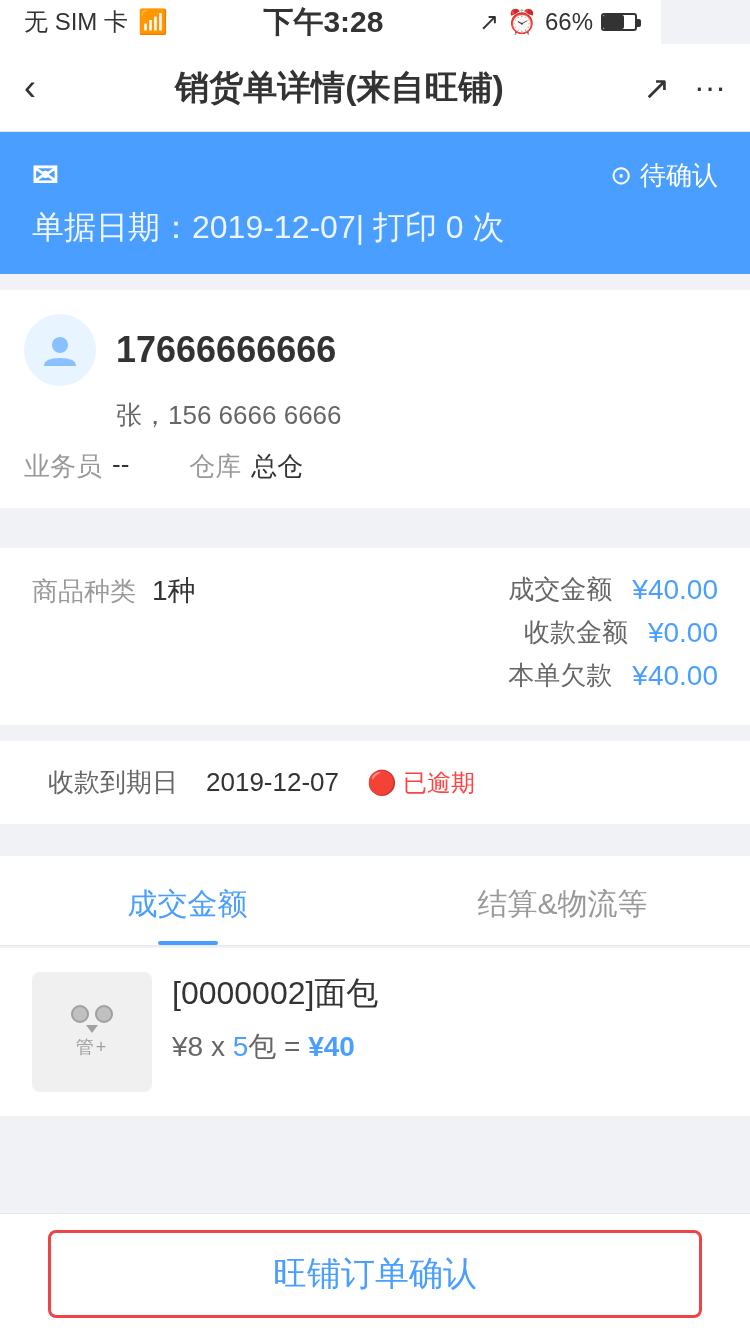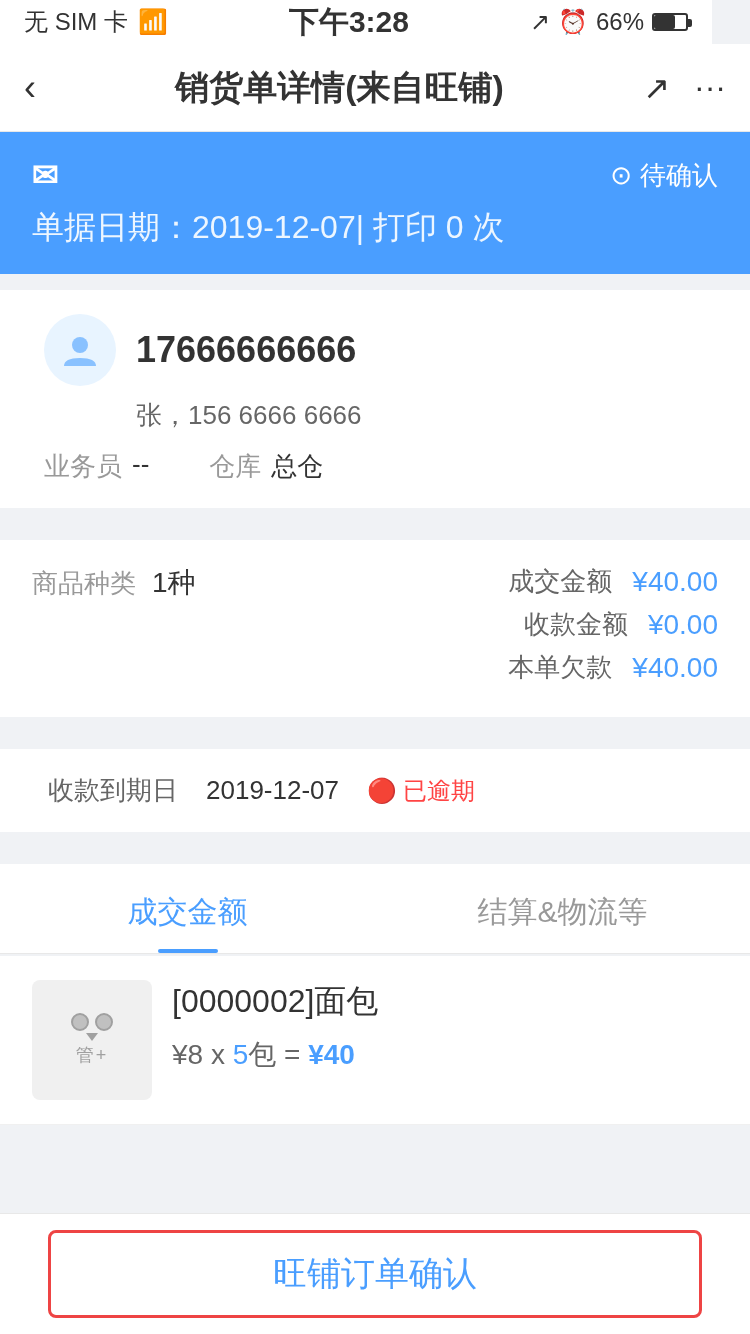--- a/index.html
+++ b/index.html
@@ -8,21 +8,21 @@
       width: 750px;
       min-height: 1334px;
       font-family: -apple-system, "PingFang SC", "Helvetica Neue", Arial, sans-serif;
       background: #f0f2f5;
       font-size: 28px;
       color: #333;
     }
 
     
     .status-bar {
-      width: 712px;
+      width: 661px;
       height: 44px;
       background: #fff;
       display: flex;
       align-items: center;
       justify-content: space-between;
       padding: 0 24px;
       font-size: 24px;
       font-weight: 500;
     }
     .status-left { display: flex; align-items: center; gap: 10px; }
@@ -77,22 +77,22 @@
       gap: 8px;
     }
     .order-date {
       font-size: 32px;
       color: rgba(255,255,255,0.9);
     }
 
     
     .customer-section {
       background: #fff;
-      padding: 24px 44px;
-      margin-bottom: 16px;
+      padding: 24px 24px;
+      margin-bottom: 24px;
     }
     .customer-row {
       display: flex;
       align-items: center;
       gap: 20px;
       margin-bottom: 12px;
     }
     .avatar {
       width: 72px;
       height: 72px;
@@ -124,21 +124,21 @@
       color: #666;
     }
     .meta-item { display: flex; gap: 10px; }
     .meta-label { color: #999; }
     .meta-value { color: #333; }
 
     
     .summary-section {
       background: #fff;
       padding: 24px 32px;
-      margin-bottom: 16px;
+      margin-bottom: 0;
       display: flex;
       justify-content: space-between;
       align-items: flex-start;
     }
     .summary-left { font-size: 26px; color: #666; display: flex; gap: 16px; align-items: center; }
     .summary-label { color: #999; }
     .summary-count { color: #333; font-size: 28px; }
     .summary-right { text-align: right; }
     .amount-row {
       display: flex;

